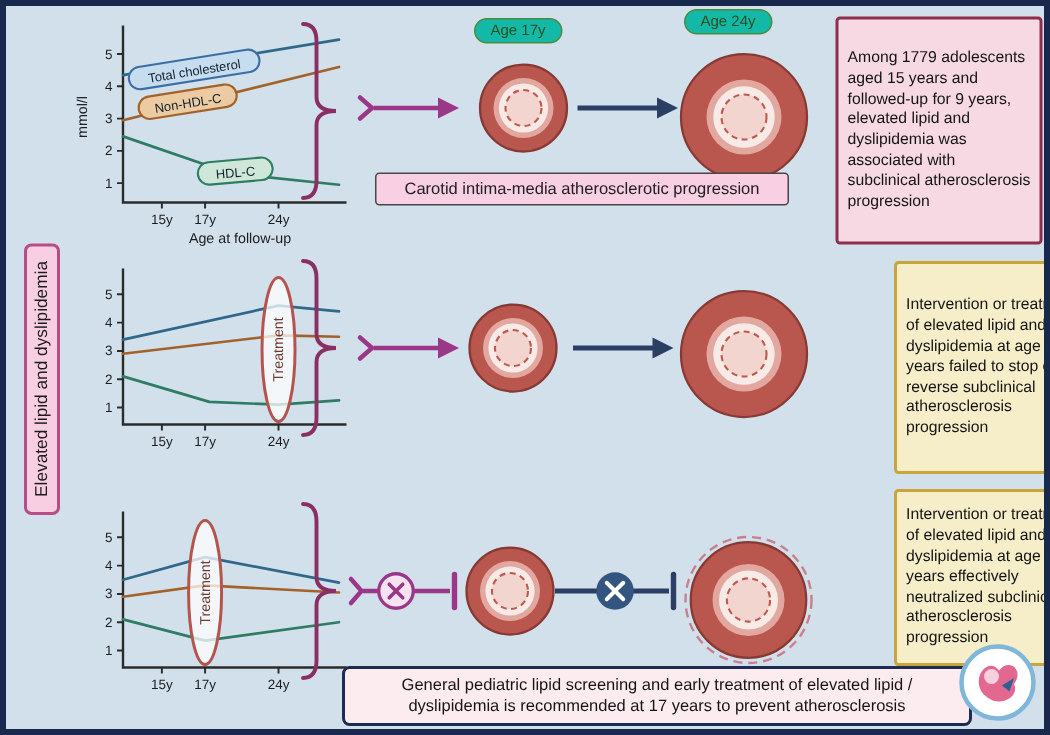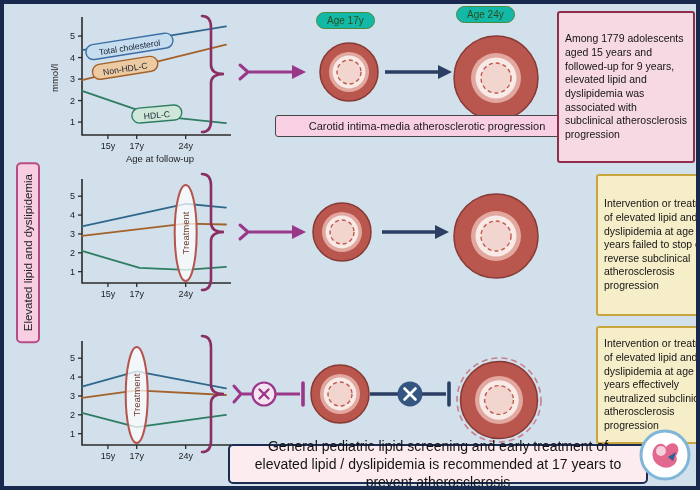--- a/index.html
+++ b/index.html
@@ -12,21 +12,21 @@
           font-size:11.5px;color:#1c1c1c;white-space:nowrap;}
   .pill{position:absolute;font-size:10px;color:#2b4d1f;background:#14b8a6;border:1.5px solid #4c8a3f;
         border-radius:10px;padding:1px 10px;line-height:1.3;}
   .caption{position:absolute;display:flex;align-items:center;justify-content:center;font-size:11px;
            color:#202020;background:#f8cfe3;border:1.5px solid #474747;border-radius:3px;box-sizing:border-box;}
   .note{position:absolute;display:flex;align-items:center;justify-content:center;
         font-size:10.5px;line-height:1.3;color:#141414;border-radius:3px;padding:6px;box-sizing:border-box;}
   .note-pink{background:#f7d9e3;border:2px solid #8f2d4c;}
   .note-yellow{background:#f6eec9;border:2px solid #c9a53d;margin-left:39px;}
   .bottom-note{position:absolute;display:flex;align-items:center;justify-content:center;text-align:center;
-        font-size:14px;line-height:1.3;color:#141414;background:#fdecef;border:2px solid #1d2c52;
+        font-size:11px;line-height:1.3;color:#141414;background:#fdecef;border:2px solid #1d2c52;
         border-radius:5px;box-sizing:border-box;padding:4px 12px;}
 </style>
 </head>
 <body>
 
 <div class="frame">
 
   <div class="vlabel">Elevated lipid and dyslipidemia</div>
 
   <svg id="chart1" class="abs" style="left:44px;top:5px" width="186" height="162">
@@ -86,21 +86,21 @@
       <polygon points="55,5 69,12 55,19" fill="#2b3e63"></polygon>
     </svg>
   <div class="pill" style="left:452px;top:2px">Age 24y</div>
   <svg id="art1l" class="abs" style="left:446px;top:28px" width="92" height="92">
       <circle cx="46" cy="46" r="42" fill="#b9564e" stroke="#873a33" stroke-width="1.5"></circle>
       <circle cx="46" cy="46" r="25" fill="#e2a89f"></circle>
       <circle cx="46" cy="46" r="20.5" fill="#f8eae6"></circle>
       <circle cx="46" cy="46" r="15" fill="#f3d5cf"></circle>
       <circle cx="46" cy="46" r="15" fill="none" stroke="#c0584e" stroke-width="1.4" stroke-dasharray="4 3"></circle>
     </svg>
-  <div class="caption" style="left:271px;top:111px;width:304px;height:22px">Carotid intima-media atherosclerotic progression</div>
+  <div class="caption" style="left:246px;top:111px;width:276px;height:22px">Carotid intima-media atherosclerotic progression</div>
   <div class="note note-pink" style="left:553px;top:7px;width:138px;height:152px">Among 1779 adolescents aged 15 years and followed-up for 9 years, elevated lipid and dyslipidemia was associated with subclinical atherosclerosis progression</div>
 
   <svg id="chart2" class="abs" style="left:44px;top:167px" width="186" height="146">
       <path d="M 34 8 L 34 112 L 183 112" fill="none" stroke="#2b2b2b" stroke-width="1.6"></path>
       <line x1="30" y1="100.67924528301887" x2="34" y2="100.67924528301887" stroke="#2b2b2b" stroke-width="1.3"></line>
       <text x="27" y="103.67924528301887" font-size="9" fill="#1c1c1c" text-anchor="end">1</text>
       <line x1="30" y1="81.81132075471697" x2="34" y2="81.81132075471697" stroke="#2b2b2b" stroke-width="1.3"></line>
       <text x="27" y="84.81132075471697" font-size="9" fill="#1c1c1c" text-anchor="end">2</text>
       <line x1="30" y1="62.94339622641509" x2="34" y2="62.94339622641509" stroke="#2b2b2b" stroke-width="1.3"></line>
       <text x="27" y="65.94339622641509" font-size="9" fill="#1c1c1c" text-anchor="end">3</text>

